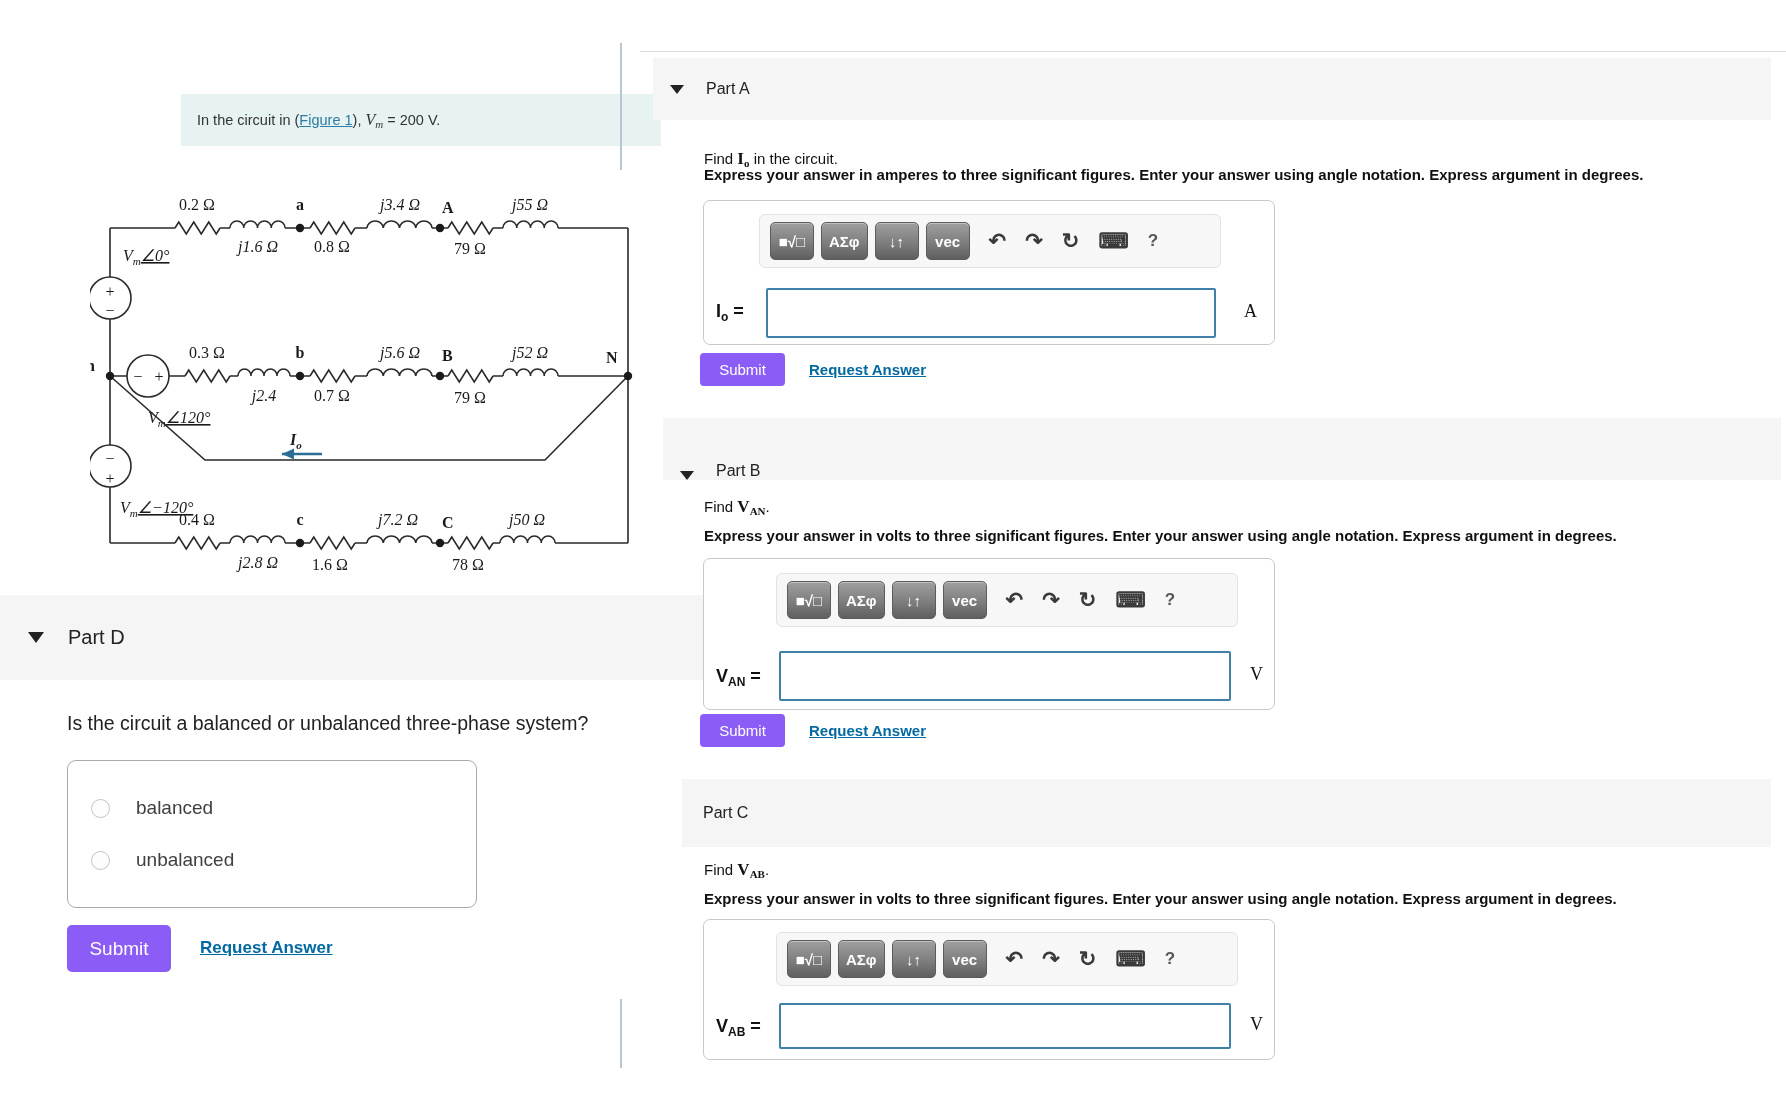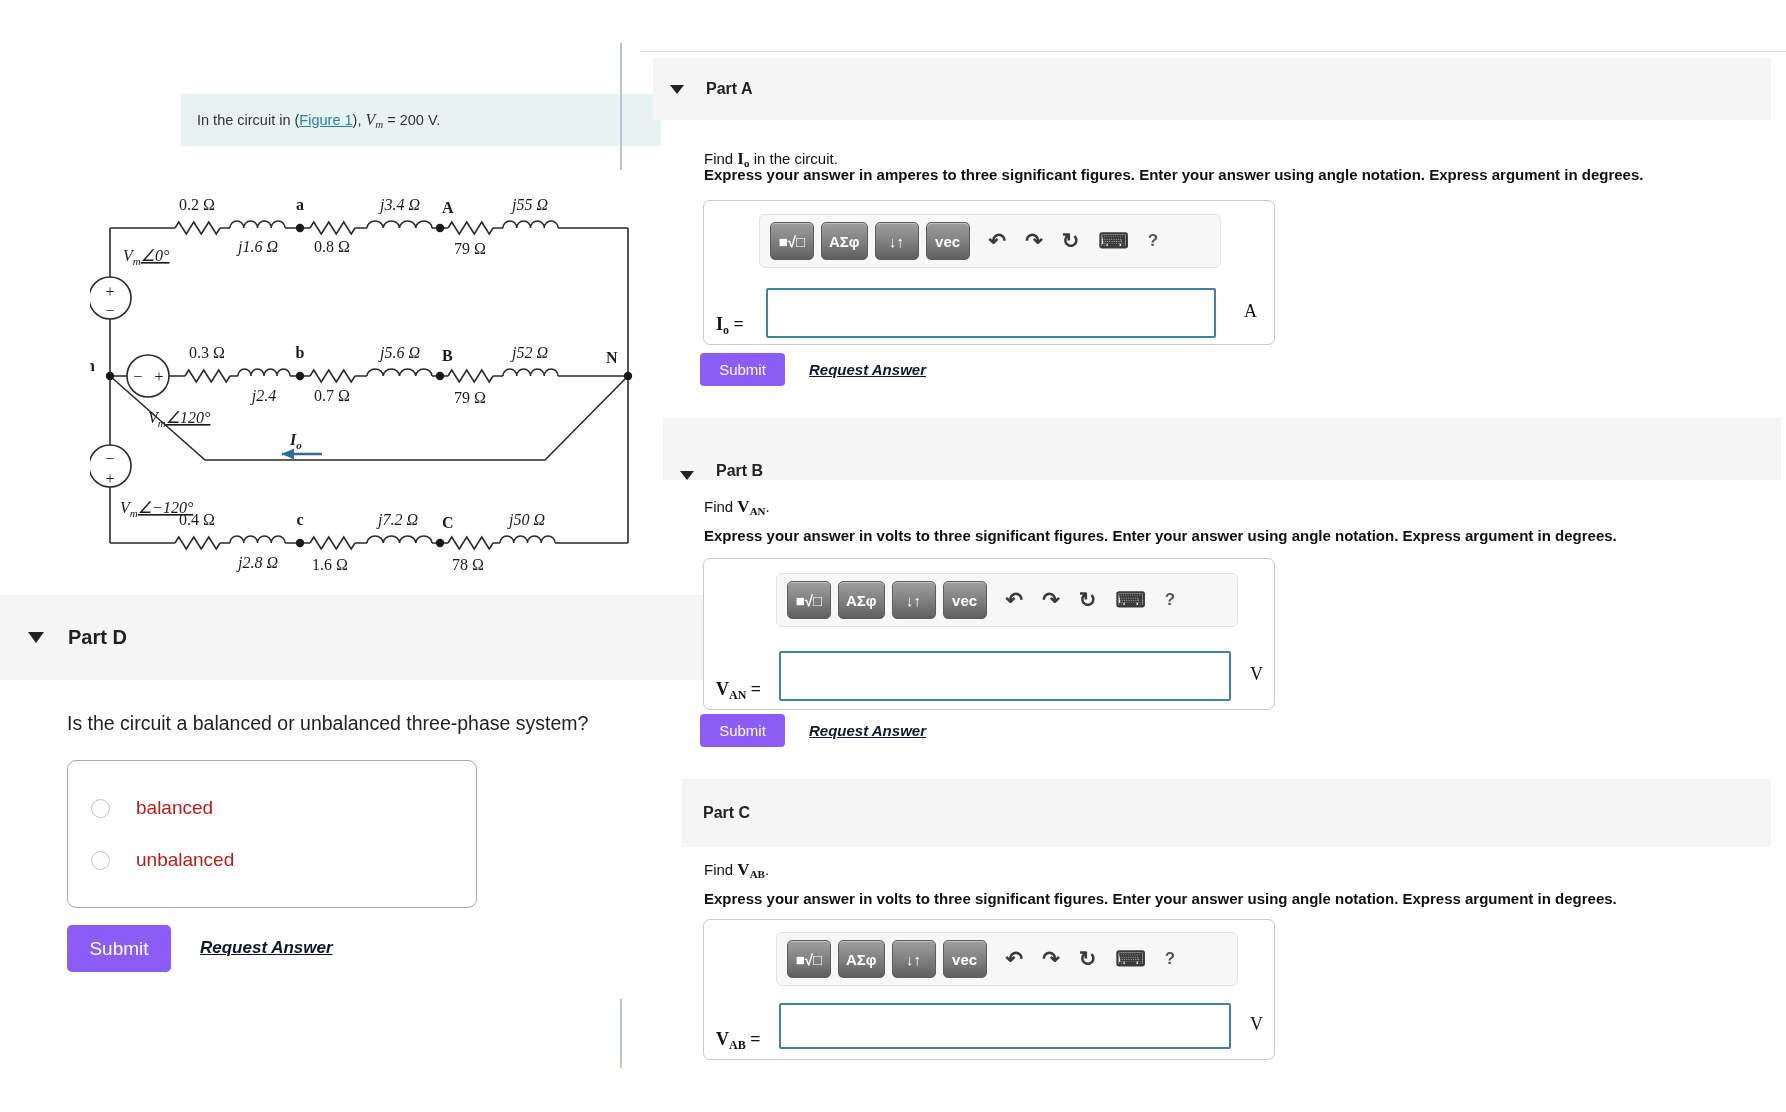--- a/index.html
+++ b/index.html
@@ -15,56 +15,56 @@
   .serif-sub { font-family:"Liberation Serif", serif; font-style:italic; font-size:11px; vertical-align:-3px; }
 
   
   .vdivider { width:2px; background:#b9c6d2; }
   .hrule { height:1px; background:#dcdcdc; }
 
   
   .band { background:#f5f5f5; display:flex; align-items:center; }
   .band .tri { width:0; height:0; border-left:7px solid transparent; border-right:7px solid transparent;
                border-top:9px solid #222; margin-right:22px; }
-  .band .band-title { font-weight:bold; font-size:16px; color:#222; }
+  .band .band-title { font-weight:normal; font-size:16px; color:#222; }
 
   
   .module { background:#fff; border:1px solid #c9c9c9; border-radius:7px; }
   .eq-toolbar { position:absolute; background:#f7f7f7; border:1px solid #e2e2e2; border-radius:6px;
                 display:flex; align-items:center; padding:8px 10px; gap:7px; }
   .eq-btn { height:38px; min-width:44px; padding:0 7px; border-radius:5px; border:1px solid #5c5c5c;
             background:linear-gradient(#9f9f9f, #7e7e7e 55%, #5f5f5f);
             color:#fff; font-size:15px; font-weight:bold; display:flex; align-items:center; justify-content:center;
             box-shadow:inset 0 1px 0 rgba(255,255,255,.35); cursor:pointer; }
   .eq-icon { font-size:21px; color:#3a3a3a; margin-left:12px; cursor:pointer; font-weight:bold; }
   .eq-icon.small { font-size:17px; color:#555; }
-  .ans-row-label { font-family:Liberation Serif, serif; font-weight:bold; font-size:18px; color:#111;margin-top:13px; }
+  .ans-row-label { font-family:Liberation Sans, sans-serif; font-weight:bold; font-size:18px; color:#111; }
   .ans-sub { font-size:12px; vertical-align:-4px; font-weight:bold; }
   .ans-input { position:absolute; border:2px solid #3f81a8; border-radius:2px; background:#fff; height:50px; }
   .unit { font-family:"Liberation Serif", serif; font-size:18px; color:#111; }
 
   
   .submit-btn { background:#8b5cf6; color:#fff; border:none; border-radius:4px; font-size:15px;
                 display:flex; align-items:center; justify-content:center; cursor:pointer; }
-  .req-link { color:#0f172a; font-weight:bold; text-decoration:underline; font-size:15px; cursor:pointer;font-style:italic; }
+  .req-link { color:#0369a1; font-weight:bold; text-decoration:underline; font-size:15px; cursor:pointer; }
 
   .find-line { font-size:15px; color:#111; }
   .find-var { font-family:"Liberation Serif", serif; font-weight:bold; font-size:17px; }
   .find-sub { font-family:"Liberation Serif", serif; font-weight:bold; font-size:11px; vertical-align:-3px; }
   .express { font-size:15px; font-weight:bold; color:#111; }
 
   
   #partd-band { left:0; top:595px; width:703px; height:85px; padding-left:28px; }
   #partd-band .tri { border-left-width:8px; border-right-width:8px; border-top-width:11px; margin-right:24px; }
   #partd-band .band-title { font-size:20px; }
   #partd-question { left:67px; top:712px; font-size:19.5px; color:#222; }
   #radio-box { left:67px; top:760px; width:410px; height:148px; border:1.5px solid #aaa; border-radius:9px; background:#fff; }
   .radio-row { position:absolute; left:23px; display:flex; align-items:center; gap:26px; cursor:pointer; }
   .radio-circle { width:19px; height:19px; border-radius:50%; border:1.5px solid #c3c3c3; background:#fdfdfd; }
-  .radio-label { font-size:19px; color:#b91c1c; }
+  .radio-label { font-size:19px; color:#404040; }
   #partd-submit { left:67px; top:925px; width:104px; height:47px; font-size:19px; border-radius:5px; }
   #partd-request { left:200px; top:938px; font-size:17px; }
 
   
   #figure { left:90px; top:158px; width:545px; height:425px; }
   #figure svg text { font-family:"Liberation Serif", serif; font-size:16px; fill:#1a1a1a; }
   #figure svg .wire { stroke:#2a2a2a; stroke-width:1.6; fill:none; }
 </style>
 </head>
 <body>

